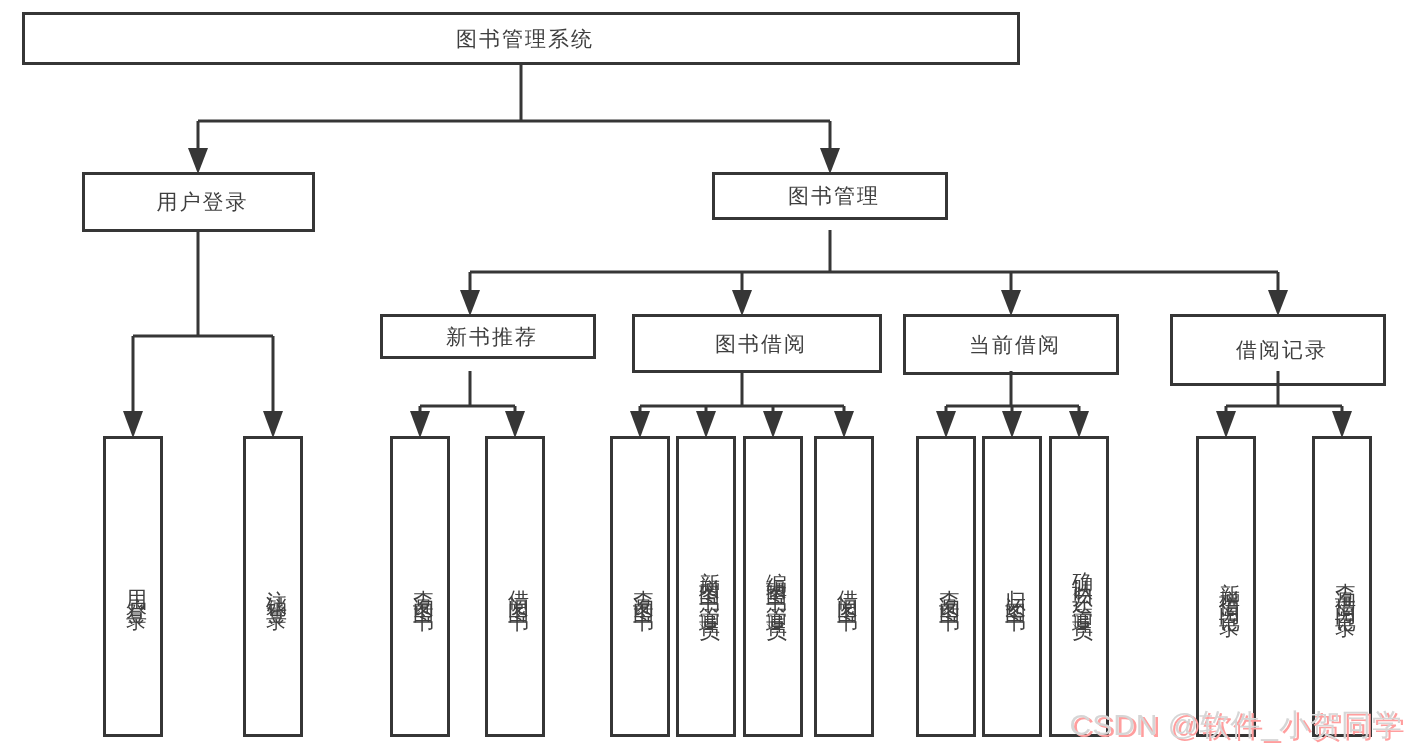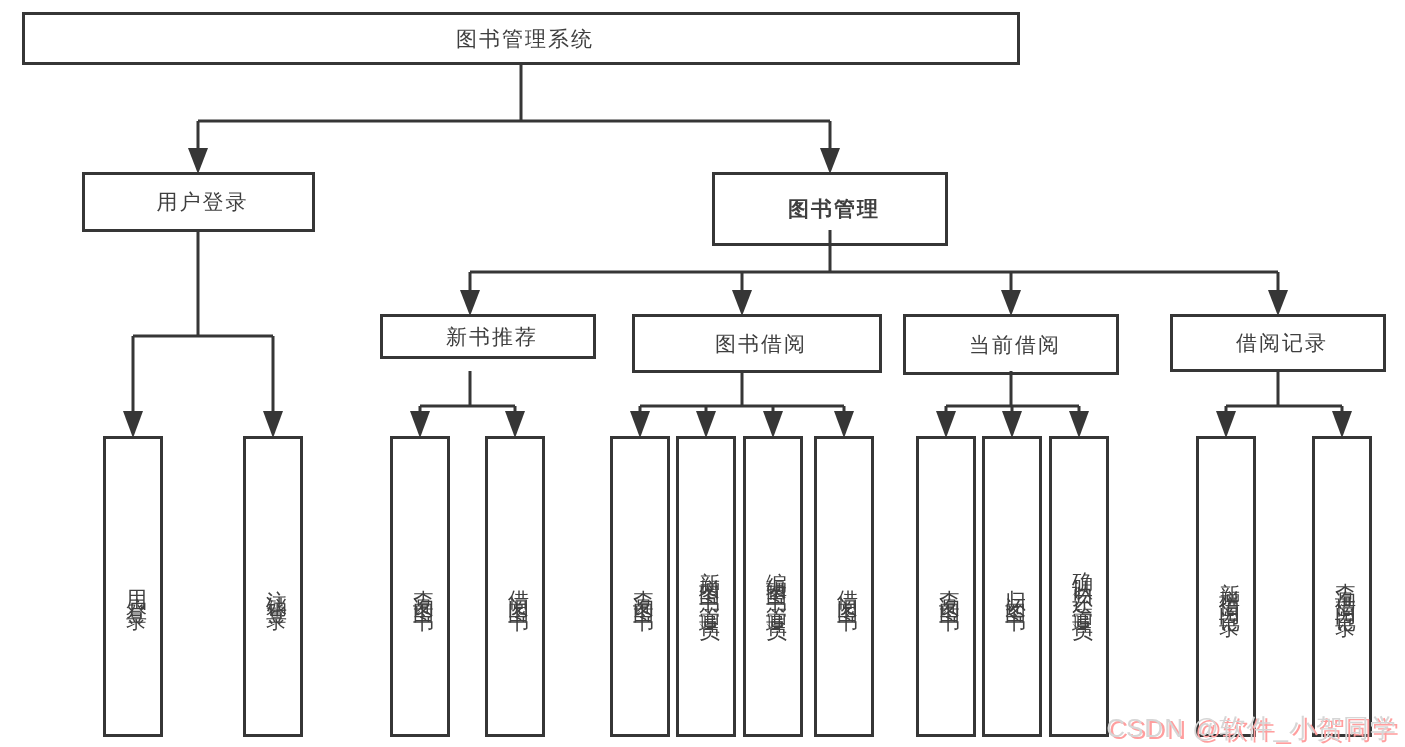--- a/index.html
+++ b/index.html
@@ -47,24 +47,24 @@
   .v-node span {
     writing-mode: vertical-rl;
     text-orientation: upright;
     font-size: 21px;
     letter-spacing: 7px;
     line-height: 1.1;
     color: var(--text);
   }
   .watermark {
     position: absolute;
-    right: 8px;
+    right: 2px;
     bottom: 1px;
     z-index: 3;
-    font-size: 26px;
+    font-size: 30px;
     letter-spacing: 1px;
     color: var(--watermark_gray);
     text-shadow: 3px 2px 0 var(--watermark_pink);
     white-space: nowrap;
   }
 </style>
 </head>
 <body>
 
 <div class="canvas">
@@ -101,26 +101,26 @@
     <polygon points="1069,411 1089,411 1079,438"></polygon>
 
     <path d="M1278 371 V406 M1226 406 H1342 M1226 406 V414 M1342 406 V414"></path>
     <polygon points="1216,411 1236,411 1226,438"></polygon>
     <polygon points="1332,411 1352,411 1342,438"></polygon>
   </svg>
 
   <div class="node h-node" style="left:22px; top:12px; width:998px; height:53px;">图书管理系统</div>
 
   <div class="node h-node" style="left:82px; top:172px; width:233px; height:60px;">用户登录</div>
-  <div class="node h-node" style="left:712px; top:172px; width:236px; height:74px;font-weight:bold;">图书管理</div>
+  <div class="node h-node" style="left:712px; top:172px; width:236px; height:48px;">图书管理</div>
 
   <div class="node h-node" style="left:380px; top:314px; width:216px; height:45px;">新书推荐</div>
   <div class="node h-node" style="left:632px; top:314px; width:250px; height:59px;">图书借阅</div>
   <div class="node h-node" style="left:903px; top:314px; width:216px; height:61px;">当前借阅</div>
-  <div class="node h-node" style="left:1170px; top:314px; width:216px; height:58px;">借阅记录</div>
+  <div class="node h-node" style="left:1170px; top:314px; width:216px; height:72px;">借阅记录</div>
 
   <div class="node v-node" style="left:103px; top:436px; width:60px; height:301px;">
     <span>用户登录</span>
   </div>
   <div class="node v-node" style="left:243px; top:436px; width:60px; height:301px;">
     <span>注销登录</span>
   </div>
 
   <div class="node v-node" style="left:390px; top:436px; width:60px; height:301px;">
     <span>查询图书</span>

